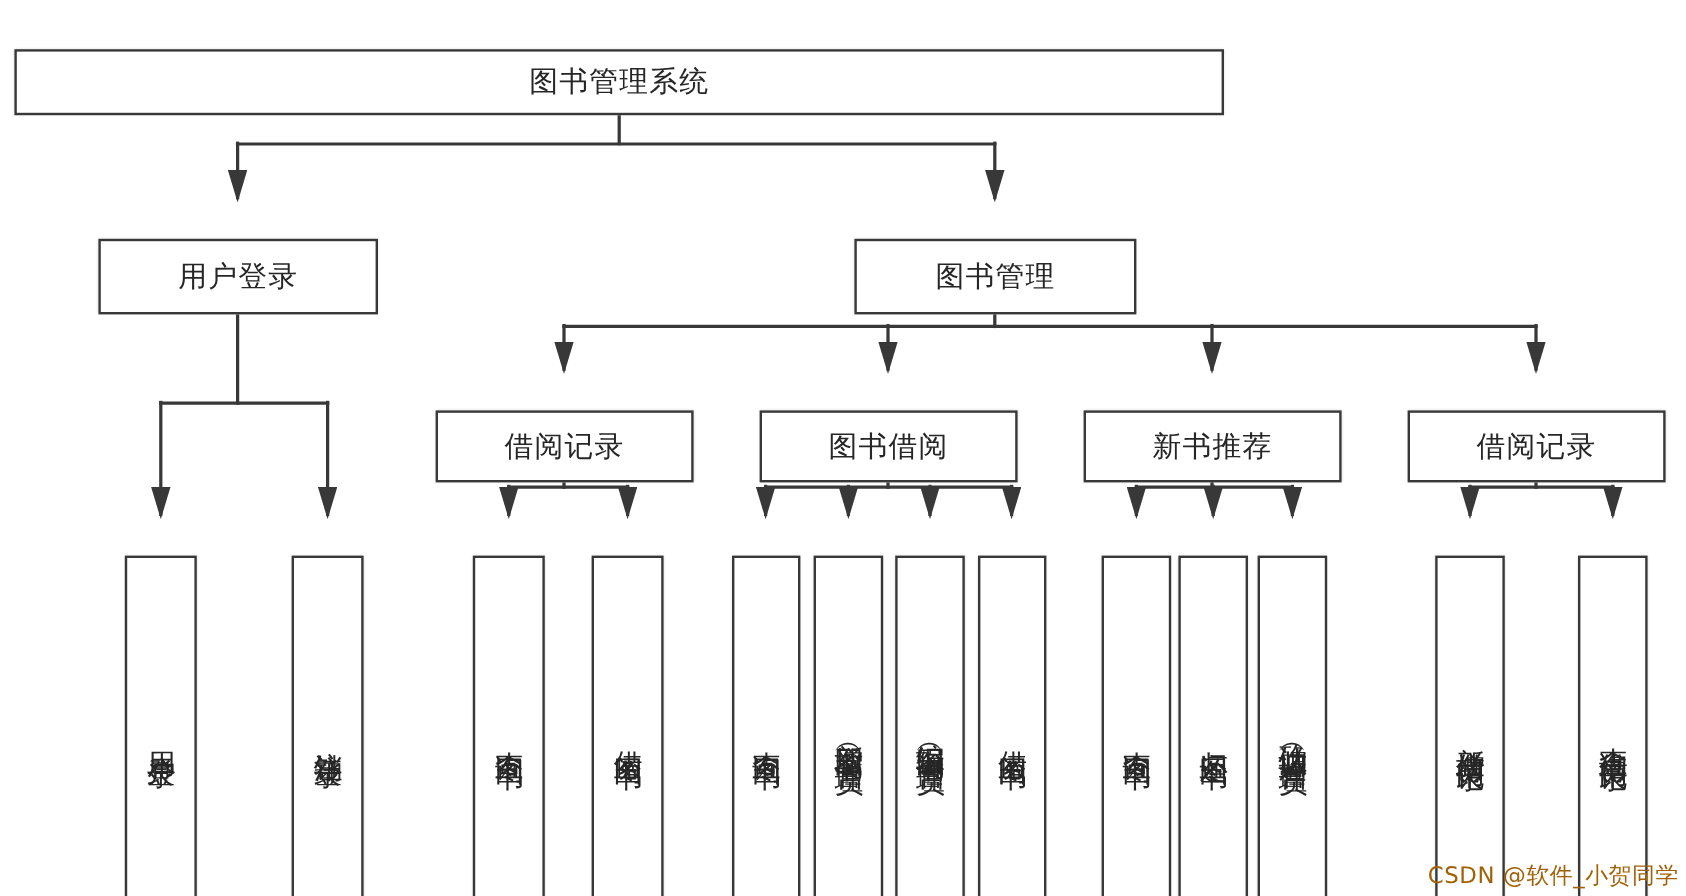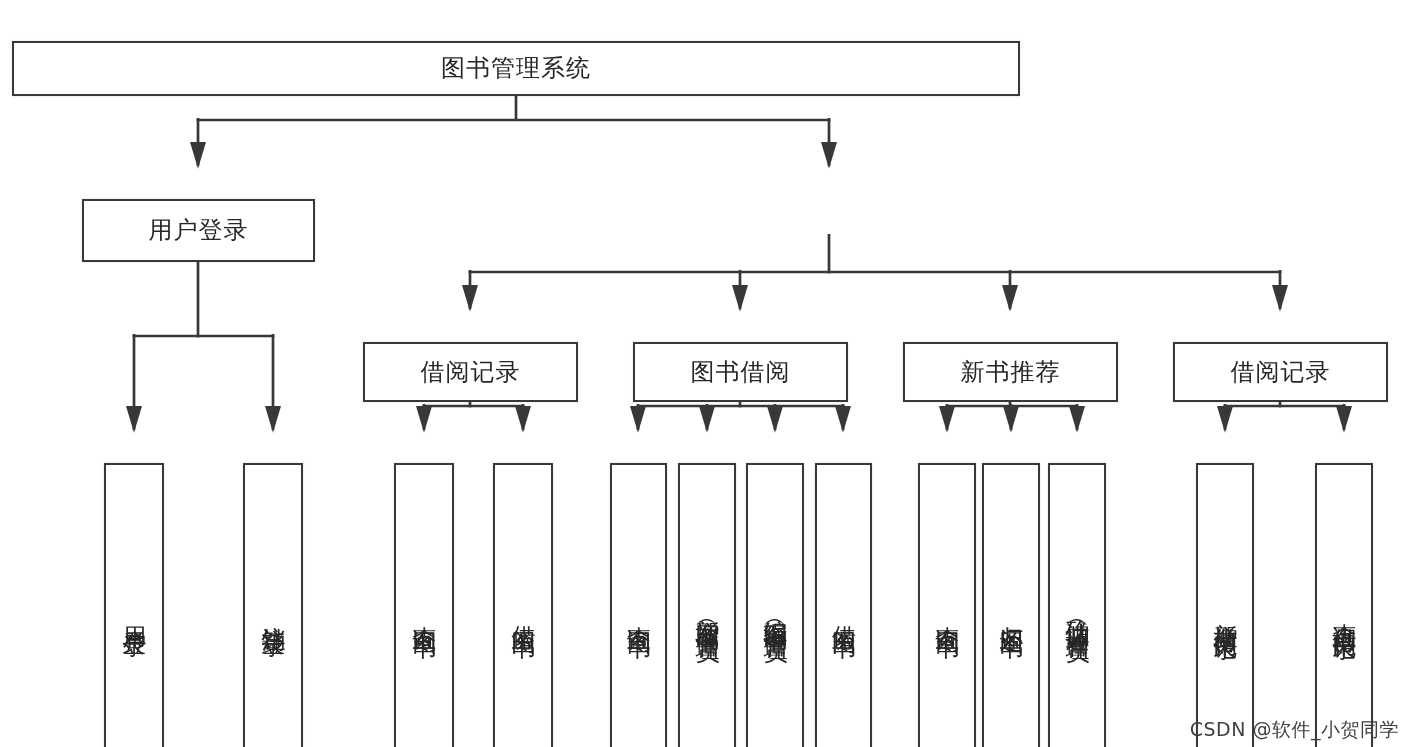--- a/index.html
+++ b/index.html
@@ -32,21 +32,21 @@
     writing-mode: vertical-rl;
     text-orientation: mixed;
     letter-spacing: 3px;
     font-size: 24px;
   }
   .watermark {
     position: absolute;
     right: 6px;
     bottom: 4px;
     font-size: 19px;
-    color: #404040;
+    color: #a16207;
     letter-spacing: 0.5px;
     z-index: 3;
     white-space: nowrap;
   }
 </style>
 </head>
 <body>
 
 <div class="canvas">
 
@@ -110,20 +110,21 @@
         <line x1="1223.6" y1="406" x2="1345.4" y2="406"></line>
         <line x1="1225" y1="404" x2="1225" y2="430" marker-end="url(#arrow)"></line>
         <line x1="1344" y1="404" x2="1344" y2="430" marker-end="url(#arrow)"></line>
       </g>
     </g>
   </svg>
 
   <div class="node h" style="left:12px; top:13px; width:1008px; height:55px">图书管理系统</div>
 
   <div class="node h" style="left:82px; top:171px; width:233px; height:63px">用户登录</div>
+  <div class="node h" style="left:712px; top:171px; width:235px; height:63px">图书管理</div>
 
   <div class="node h" style="left:363px; top:314px; width:215px; height:60px">借阅记录</div>
   <div class="node h" style="left:633px; top:314px; width:215px; height:60px">图书借阅</div>
   <div class="node h" style="left:903px; top:314px; width:215px; height:60px">新书推荐</div>
   <div class="node h" style="left:1173px; top:314px; width:215px; height:60px">借阅记录</div>
 
   <div class="node v" style="left:104px; top:435px; width:60px; height:300px">用户登录</div>
   <div class="node v" style="left:243px; top:435px; width:60px; height:300px">注销登录</div>
 
   <div class="node v" style="left:394px; top:435px; width:60px; height:300px">查询图书</div>

